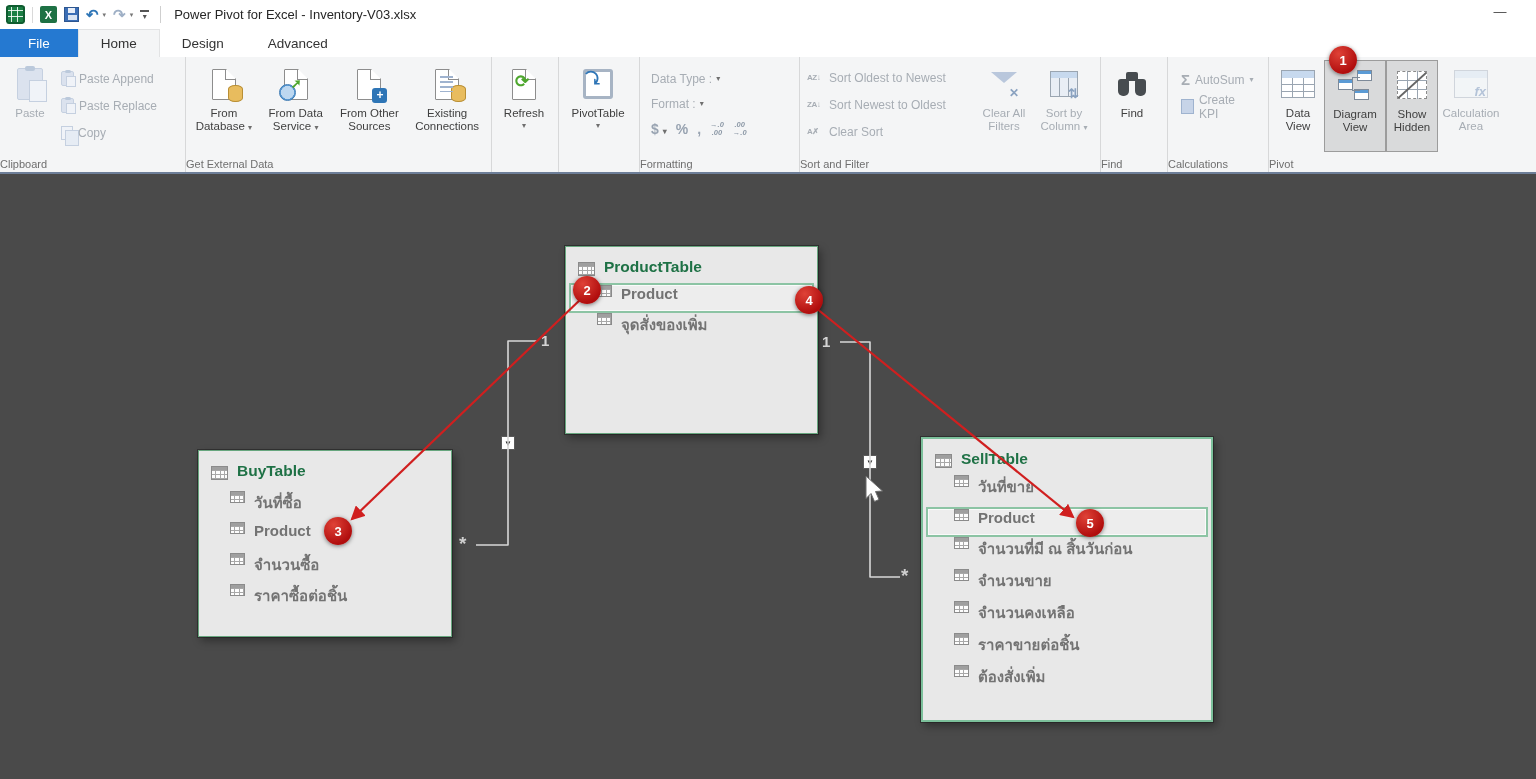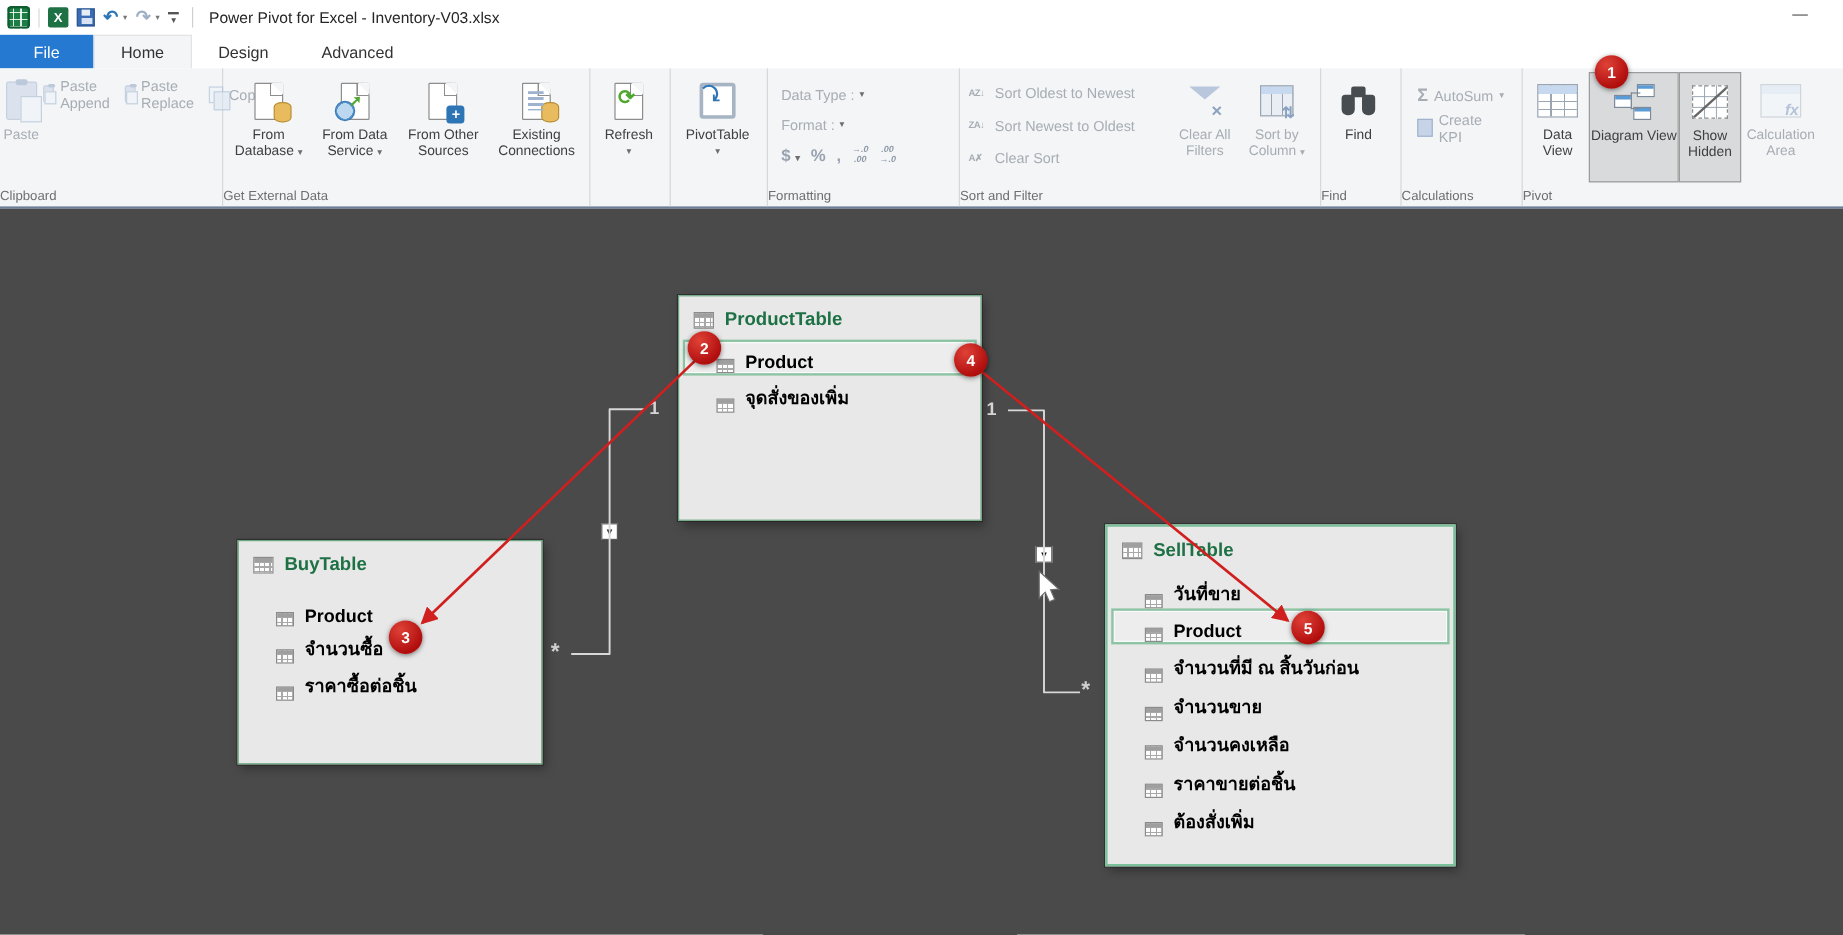--- a/index.html
+++ b/index.html
@@ -128,24 +128,24 @@
     linear-gradient(#dbe7f3 0 7px, transparent 7px), #f2f5f9; position:relative; }
   .calcic:after { content:"fx"; position:absolute; right:1px; bottom:-1px; font-style:italic;
     font-weight:bold; color:#7f9bc0; font-size:13px; }
 
   
   .canvas { position:absolute; left:0; top:174px; width:1536px; height:605px; background:#4a4a4a; }
 
   .dtable { position:absolute; background:#e8e8e8; border:1px solid #67a67e;
     box-shadow:0 0 0 1px rgba(30,30,30,.55), 3px 4px 8px rgba(0,0,0,.35); }
   .dtable.bright { border:2px solid #7cc09b; }
-  .thead { display:flex; align-items:center; gap:9px; padding:11px 12px 7px 12px; }
+  .thead { display:flex; align-items:flex-end; gap:9px; padding:11px 12px 7px 12px; }
   .thead .tname { font-size:15.5px; font-weight:bold; color:#1e7145; }
-  .drow { display:flex; align-items:flex-end; gap:9px; height:31px; padding-left:31px;
-    font-size:15px; font-weight:bold; color:#000000; }
+  .drow { display:flex; align-items:flex-start; gap:9px; height:31px; padding-left:31px;
+    font-size:15px; font-weight:bold; color:#737373; }
   .drow.selected { border:2px solid #8cc4a4; background:#ededed;
     box-shadow:inset 0 0 0 1px #fafafa; margin:0 3px; padding-left:26px; height:30px; }
 
   .gicon { width:15px; height:12px; border:1px solid #8b8b8b; flex:none; background:
     linear-gradient(#9f9f9f 0 3px, transparent 3px),
     repeating-linear-gradient(to right, transparent 0 3.5px, #a8a8a8 3.5px 4.5px),
     repeating-linear-gradient(to bottom, transparent 0 3px, #a8a8a8 3px 4px), #fdfdfd; }
   .gicon.lg { width:17px; height:14px; }
 
   .rel-label { position:absolute; color:#d4d4d4; font-size:15px; font-weight:bold; }
@@ -192,21 +192,21 @@
 <div class="ribbon">
 
   <div class="rgroup" style="width:186px">
     <div class="gbody">
       <div class="bigbtn dis" style="width:54px">
         <span class="ic">
             <span class="clip dim"></span>
           </span>
         <span>Paste</span>
       </div>
-      <div style="display:flex;padding-top:5px">
+      <div style="display:flex;flex-direction:column;padding-top:5px">
         <div class="smallbtn dis">
           <span class="clip s dim"></span>
           <span>Paste Append</span>
         </div>
         <div class="smallbtn dis">
           <span class="clip s dim"></span>
           <span>Paste Replace</span>
         </div>
         <div class="smallbtn dis">
           <span class="copyic dim"></span>
@@ -372,21 +372,21 @@
   </div>
 
   <div class="rgroup" style="width:263px;border-right:none">
     <div class="gbody">
       <div class="bigbtn" style="width:52px">
         <span class="ic">
             <span class="viewic"></span>
           </span>
         <span>Data View</span>
       </div>
-      <div class="bigbtn pressed" style="width:75px">
+      <div class="bigbtn pressed" style="width:62px">
         <span class="ic">
             <span class="diagic">
               <b></b>
               <b></b>
               <b></b>
               <i></i>
             </span>
           </span>
         <span>Diagram View</span>
       </div>
@@ -421,20 +421,24 @@
   <div class="drow">
     <span class="gicon"></span>
     <span>จุดสั่งของเพิ่ม</span>
   </div>
 </div>
 
 <div class="dtable" style="left:198px;top:450px;width:254px;height:187px">
   <div class="thead" style="padding-bottom:11px">
     <span class="gicon lg"></span>
     <span class="tname">BuyTable</span>
+  </div>
+  <div class="drow">
+    <span class="gicon"></span>
+    <span>วันที่ซื้อ</span>
   </div>
   <div class="drow">
     <span class="gicon"></span>
     <span>Product</span>
   </div>
   <div class="drow">
     <span class="gicon"></span>
     <span>จำนวนซื้อ</span>
   </div>
   <div class="drow">

